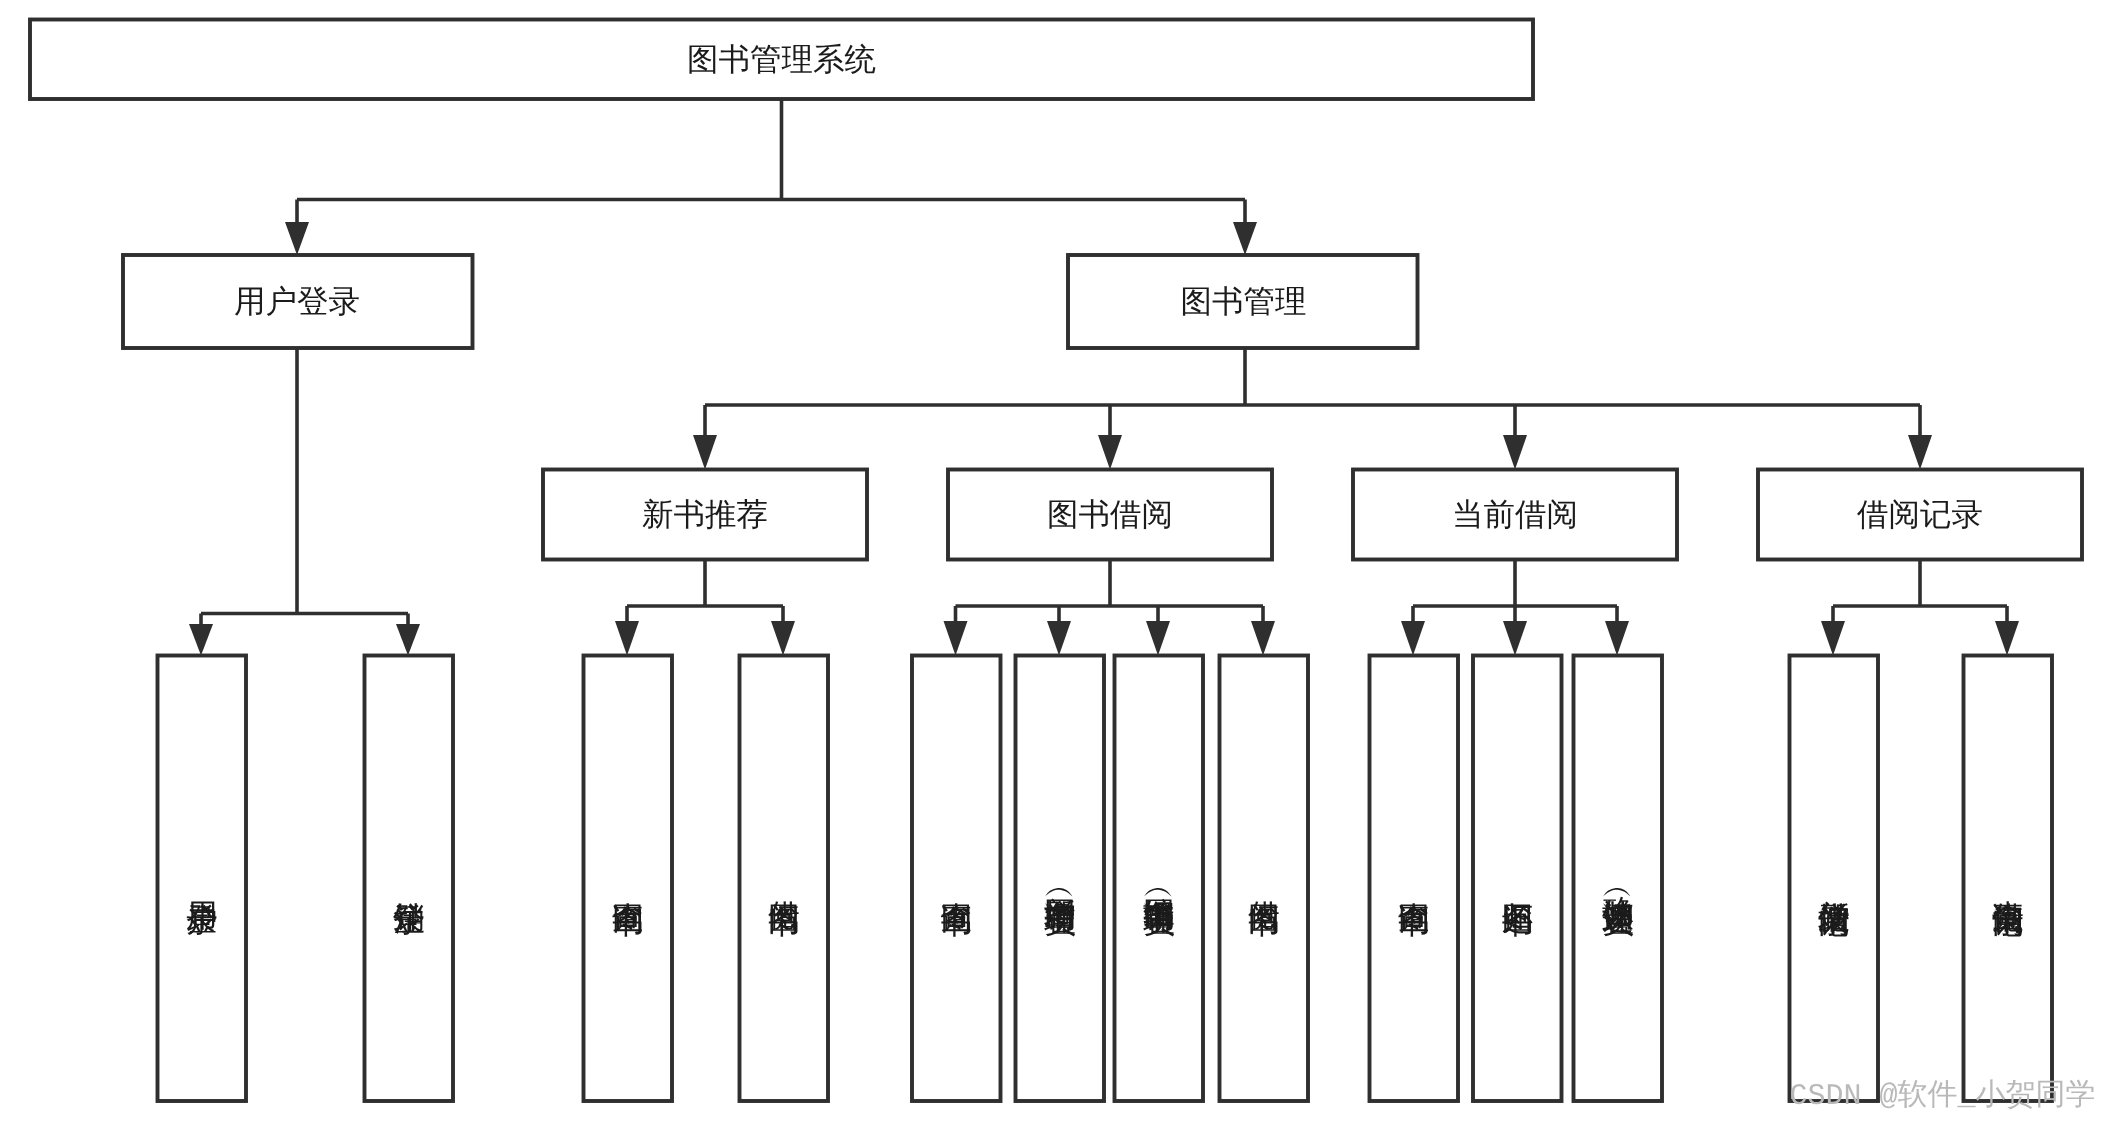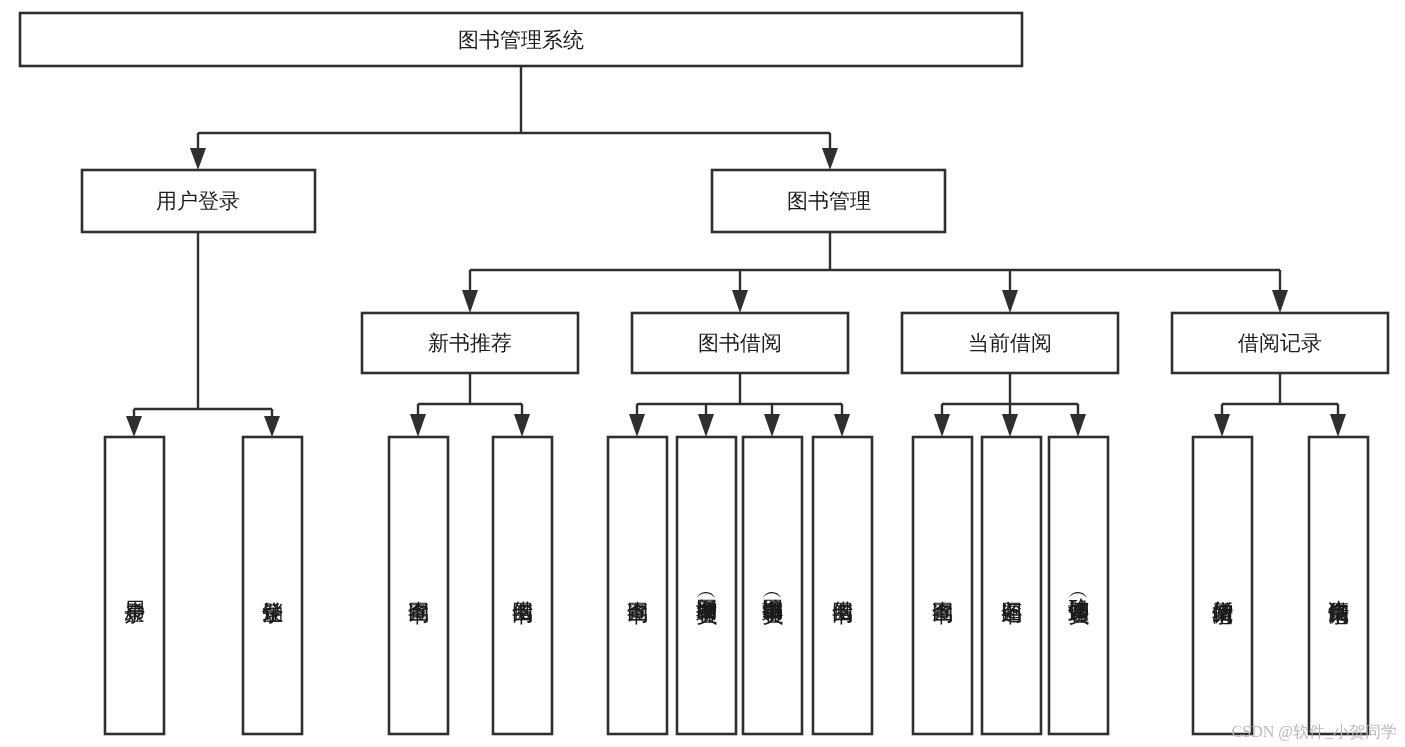--- a/index.html
+++ b/index.html
@@ -21,22 +21,22 @@
     writing-mode:vertical-rl;text-orientation:upright;
     font-family:"DejaVu Sans","Liberation Sans",sans-serif;
     font-size:21px;color:#1b1b1b;line-height:1.06;
     letter-spacing:1px;
     white-space:nowrap;
   }
   .conn{stroke:#2f2f2f;stroke-width:2.4;fill:none;}
   .arrow-head{fill:#2f2f2f;stroke:none;}
   .watermark{
     position:absolute;right:8px;bottom:4px;
-    font-family:Liberation Serif, serif;
-    font-size:16px;color:#b9b9b9;white-space:nowrap;
+    font-family:Liberation Mono, monospace;
+    font-size:20px;color:#b9b9b9;white-space:nowrap;
     pointer-events:none;user-select:none;
   }
 </style>
 </head>
 <body>
 
 <svg id="diagram" viewBox="0 0 1405 747" xmlns="http://www.w3.org/2000/svg">
 
   <g>
     <path class="conn" d="M521,66 L521,133"></path>

